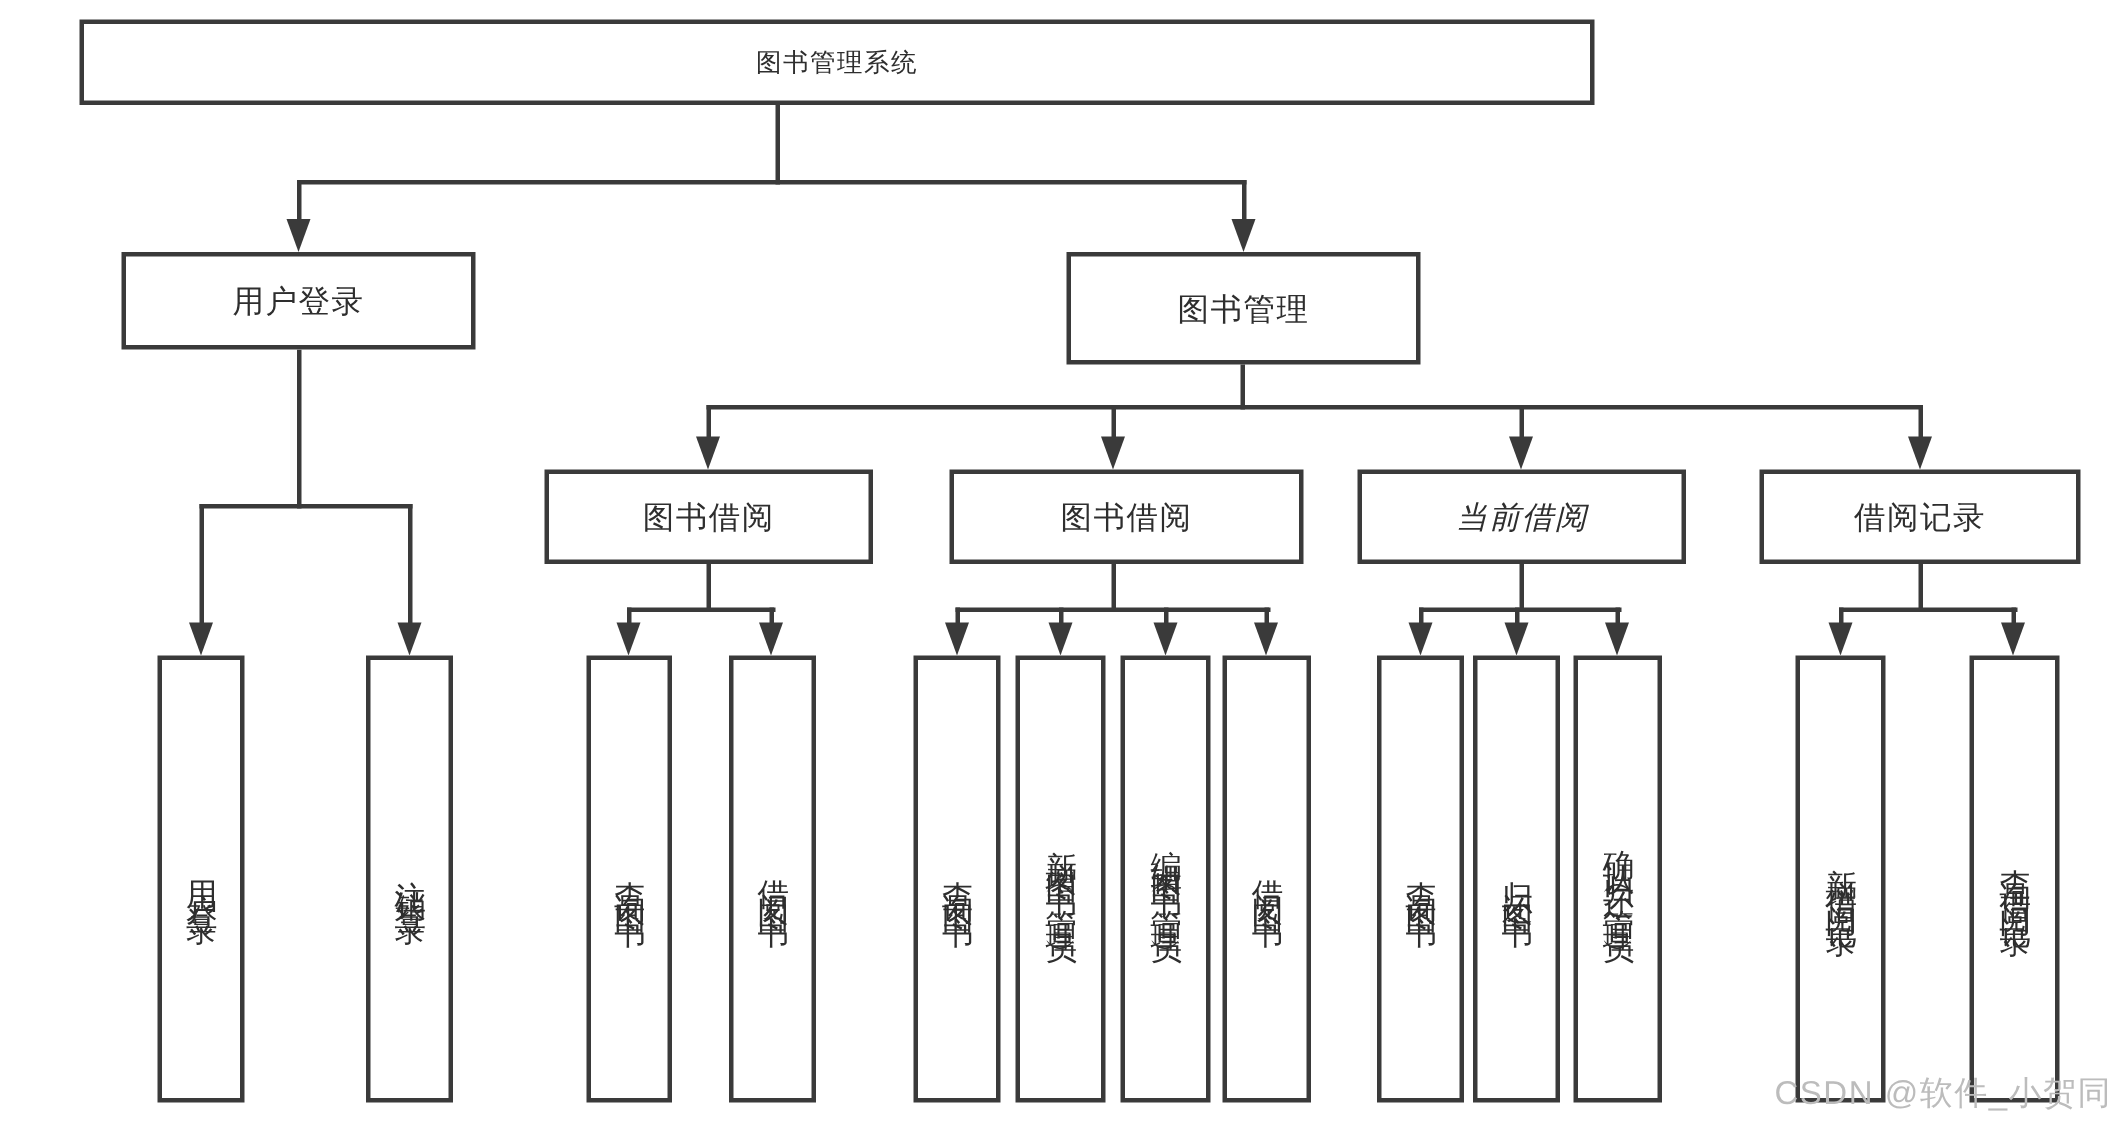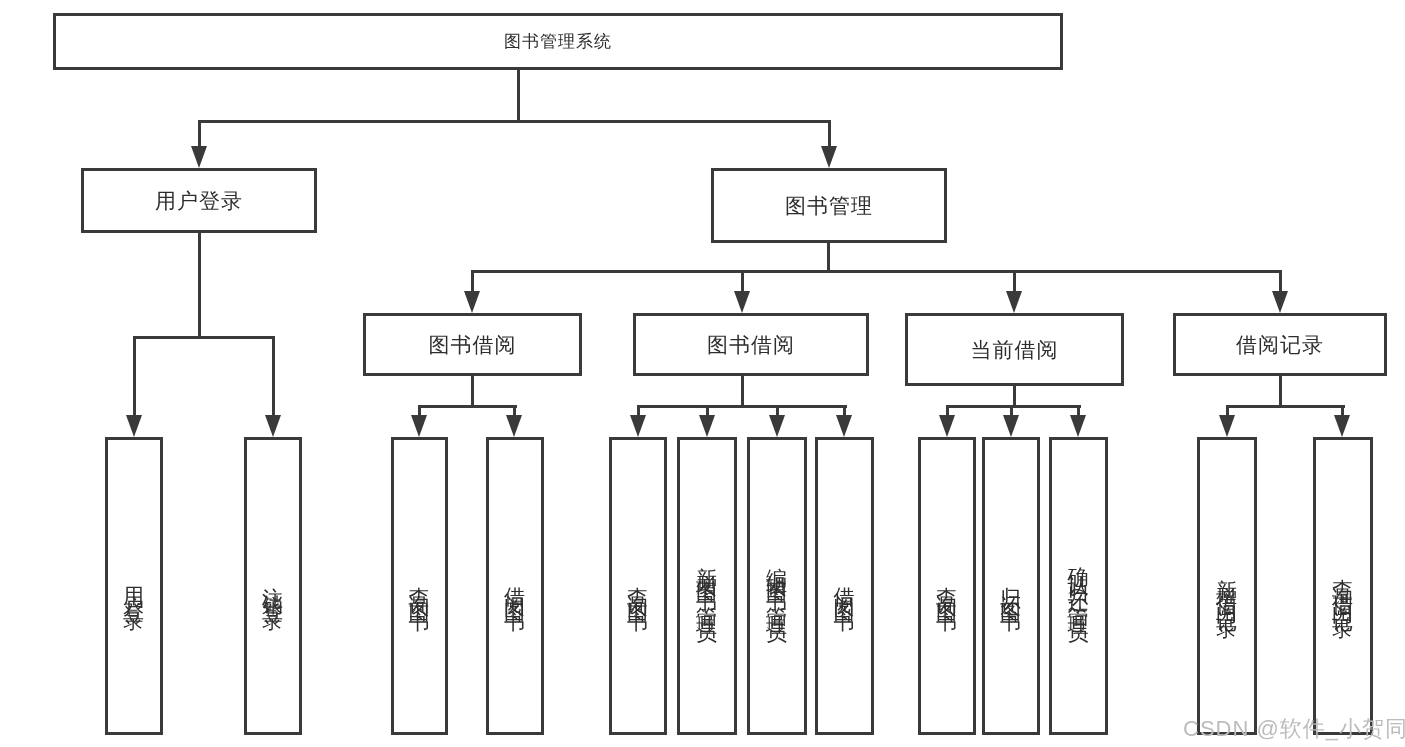--- a/index.html
+++ b/index.html
@@ -89,21 +89,21 @@
 <div class="arr" style="left:1006px; top:291px;"></div>
 <div class="vl" style="left:1279px; top:270px; height:23px;"></div>
 <div class="arr" style="left:1272px; top:291px;"></div>
 
 <div class="box" style="left:363px; top:313px; width:219px; height:63px;">
   <span>图书借阅</span>
 </div>
 <div class="box" style="left:633px; top:313px; width:236px; height:63px;">
   <span>图书借阅</span>
 </div>
-<div class="box" style="left:905px; top:313px; width:219px; height:73px;">
+<div class="box" style="left:905px; top:313px; width:219px; height:63px;font-style:italic;">
   <span>当前借阅</span>
 </div>
 <div class="box" style="left:1173px; top:313px; width:214px; height:63px;">
   <span>借阅记录</span>
 </div>
 
 <div class="vl" style="left:471px; top:376px; height:31px;"></div>
 <div class="hl" style="left:418px; top:405px; width:99px;"></div>
 <div class="vl" style="left:418px; top:405px; height:12px;"></div>
 <div class="arr" style="left:411px; top:415px;"></div>

